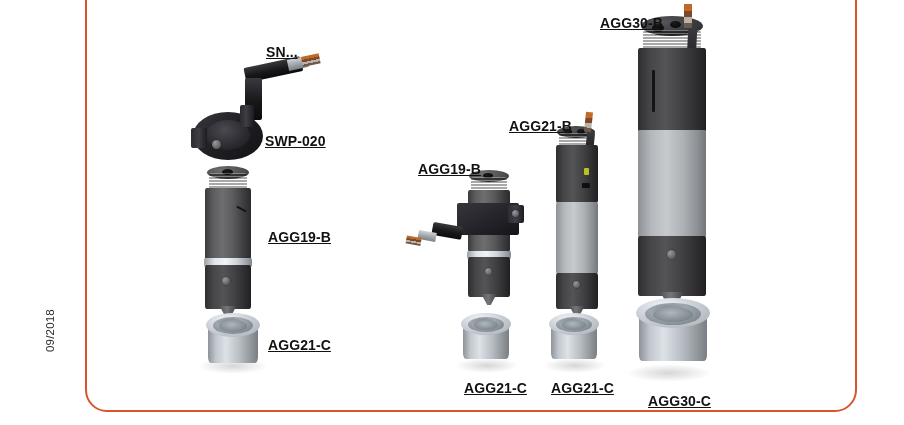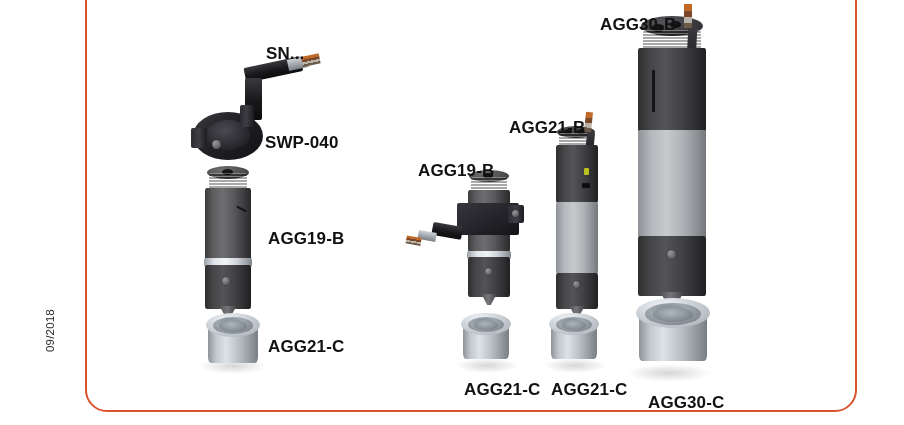--- a/index.html
+++ b/index.html
@@ -40,25 +40,26 @@
     color: #2b2b2b;
     letter-spacing: 0.2px;
     transform: rotate(-90deg);
     transform-origin: left top;
     white-space: nowrap;
   }
 
   
   .lbl {
     position: absolute;
-    font-size: 17px;
+    font-size: 14px;
     font-weight: bold;
     color: #111111;
     white-space: nowrap;
     letter-spacing: 0.1px;
+    text-decoration: underline;
   }
 
   
   .part { position: absolute; }
 
   
   .barrel {
     position: absolute;
     border-radius: 2px / 3px;
   }
@@ -269,21 +270,21 @@
 
     <div>
       <div class="shadow" style="left:198px; top:358px; width:70px; height:16px;"></div>
       <div class="cup-body" style="left:208px; top:325px; width:50px; height:38px;"></div>
       <div class="cup-rim" style="left:206px; top:313px; width:54px; height:24px;"></div>
       <div class="cup-inner" style="left:213px; top:317px; width:40px; height:17px;"></div>
       <div class="cup-core" style="left:219px; top:320px; width:28px; height:12px;"></div>
     </div>
 
     <div class="lbl" style="left:266px; top:44px;">SN...</div>
-    <div class="lbl" style="left:265px; top:133px;">SWP-040</div>
+    <div class="lbl" style="left:265px; top:133px;">SWP-020</div>
     <div class="lbl" style="left:268px; top:229px;">AGG19-B</div>
     <div class="lbl" style="left:268px; top:337px;">AGG21-C</div>
   </div>
 
   <div class="part">
 
     <div class="cap dark" style="left:469px; top:170px; width:40px; height:12px;"></div>
     <div class="cap hole" style="left:483px; top:173px; width:10px; height:5px;"></div>
     <div class="threads" style="left:471px; top:177px; width:36px; height:15px;"></div>
     <div class="barrel dark" style="left:468px; top:190px; width:42px; height:62px;"></div>

